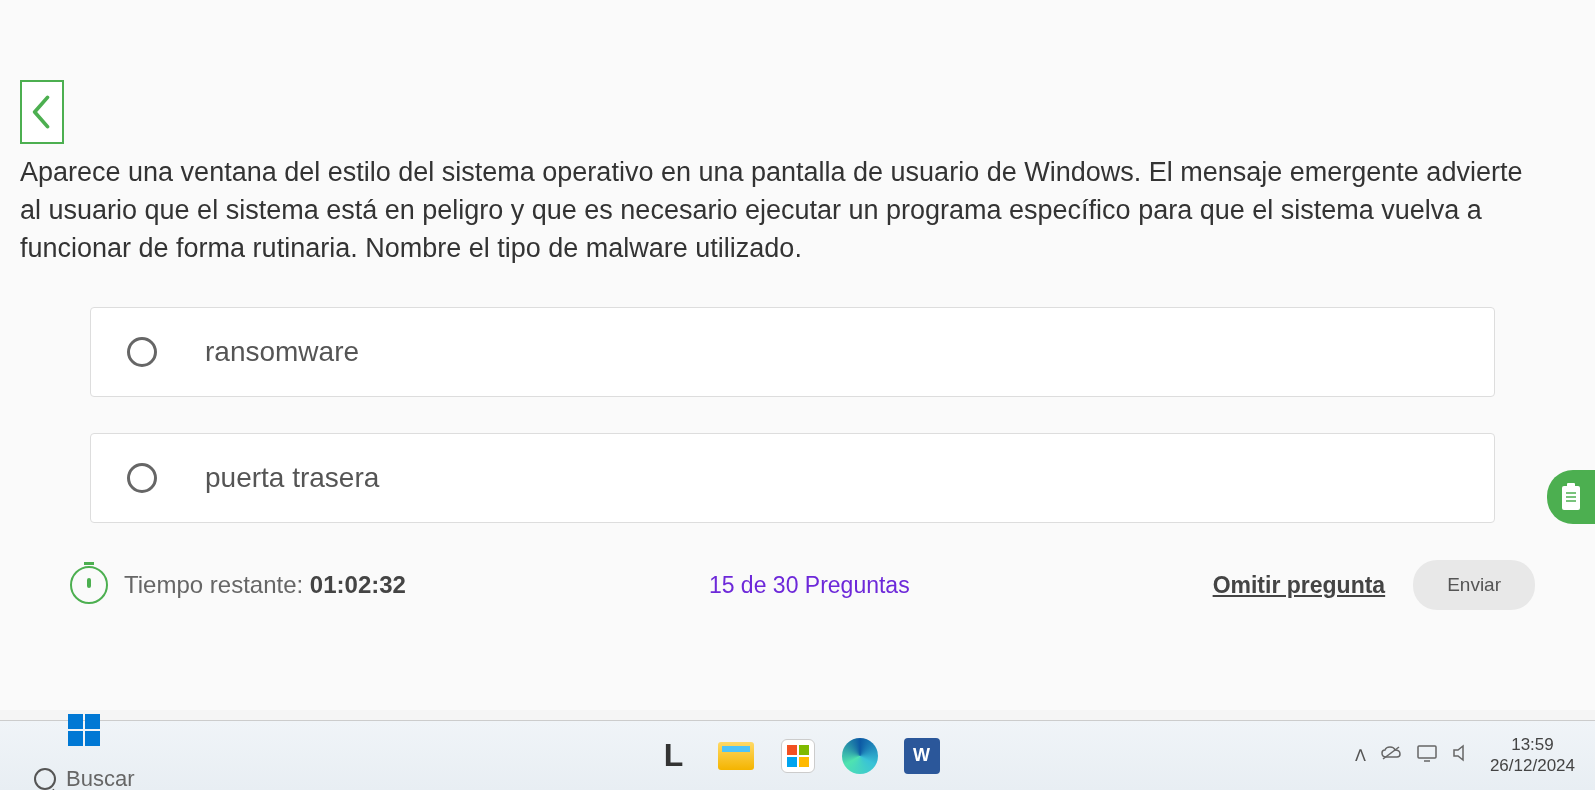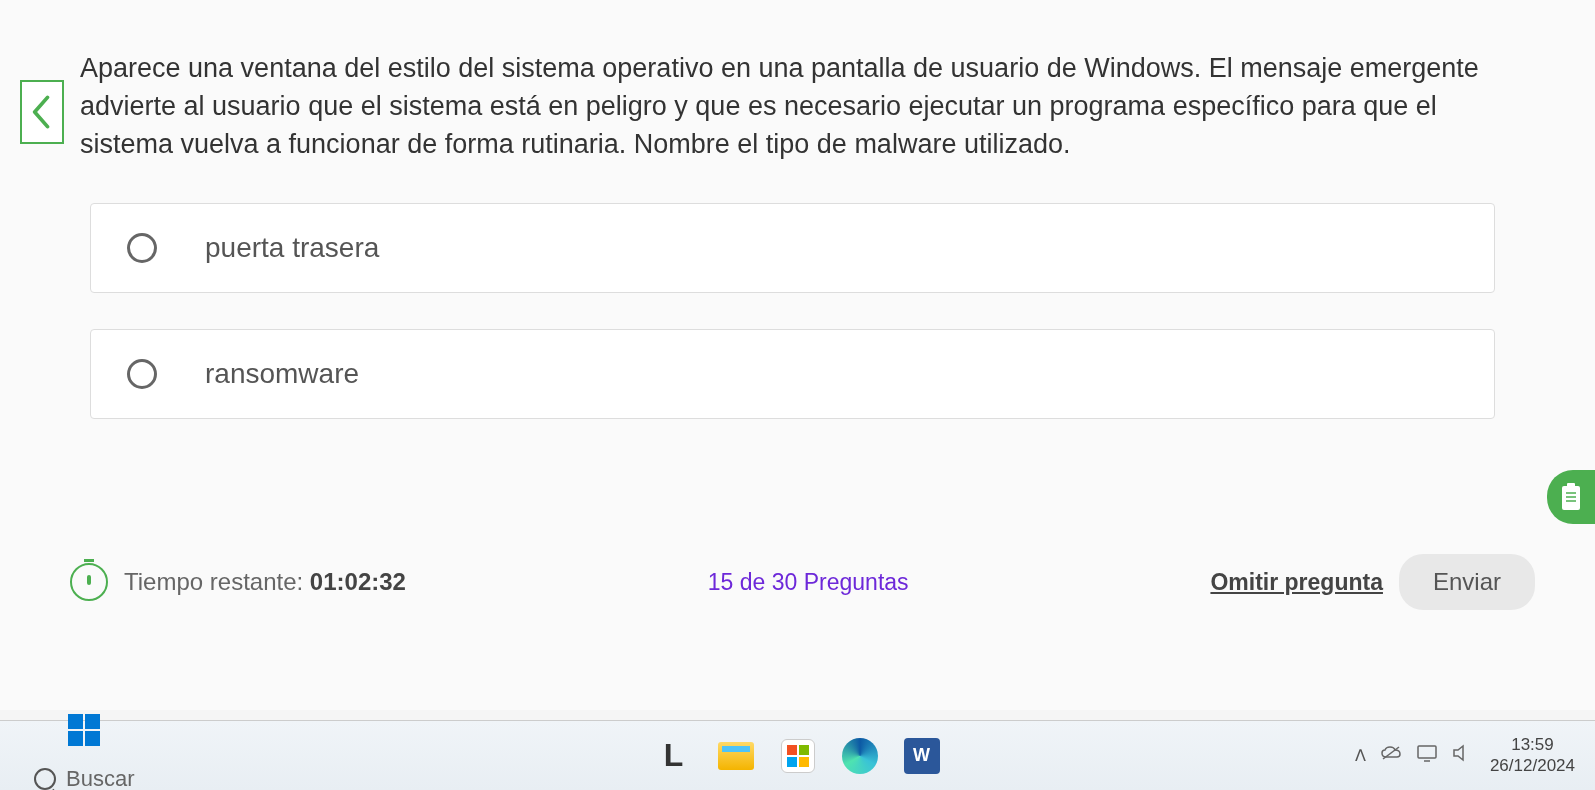--- a/index.html
+++ b/index.html
@@ -18,20 +18,21 @@
     .quiz-container {
       background: #fafafa;
       padding: 40px 60px 20px 20px;
       height: 710px;
       position: relative;
     }
     .question-row {
       display: flex;
       align-items: flex-start;
       margin-bottom: 40px;
+      flex-direction: column;
     }
     .back-button {
       width: 44px;
       height: 64px;
       border: 2px solid #4caf50;
       background: #fff;
       display: flex;
       align-items: center;
       justify-content: center;
       margin-right: 16px;
@@ -124,35 +125,35 @@
       font-weight: bold;
       color: #444;
     }
     .progress-text {
       font-size: 23px;
       color: #6d28d9;
     }
     .action-group {
       display: flex;
       align-items: center;
-      gap: 16px;
+      gap: 28px;
     }
     .skip-link {
       font-size: 23px;
       font-weight: bold;
       color: #444;
       text-decoration: underline;
       cursor: pointer;
     }
     .submit-button {
       background: #e8e8e8;
       border: none;
       border-radius: 24px;
       padding: 14px 34px;
-      font-size: 24px;
+      font-size: 19px;
       color: #555;
       cursor: pointer;
     }
     .clipboard-fab {
       position: absolute;
       right: 0;
       top: 470px;
       width: 48px;
       height: 54px;
       background: #4caf50;
@@ -336,25 +337,25 @@
       <svg viewBox="0 0 24 36">
         <path d="M18 2 L4 18 L18 34" stroke="#4caf50" stroke-width="4" fill="none" stroke-linecap="round" stroke-linejoin="round"></path>
       </svg>
     </div>
     <div class="question-text">Aparece una ventana del estilo del sistema operativo en una pantalla de usuario de Windows. El mensaje emergente advierte al usuario que el sistema está en peligro y que es necesario ejecutar un programa específico para que el sistema vuelva a funcionar de forma rutinaria. Nombre el tipo de malware utilizado.</div>
   </div>
 
   <div class="options-area">
     <div class="option-card">
       <div class="radio-circle"></div>
-      <div class="option-label">puerta trasera</div>
+      <div class="option-label">ransomware</div>
     </div>
     <div class="option-card">
       <div class="radio-circle"></div>
-      <div class="option-label">ransomware</div>
+      <div class="option-label">puerta trasera</div>
     </div>
   </div>
 
   <div class="clipboard-fab">
     <svg viewBox="0 0 24 28">
       <rect x="3" y="3" width="18" height="24" rx="2" fill="#fff"></rect>
       <rect x="8" y="0" width="8" height="5" rx="1" fill="#fff"></rect>
       <line x1="7" y1="10" x2="17" y2="10" stroke="#4caf50" stroke-width="1.5"></line>
       <line x1="7" y1="14" x2="17" y2="14" stroke="#4caf50" stroke-width="1.5"></line>
       <line x1="7" y1="18" x2="17" y2="18" stroke="#4caf50" stroke-width="1.5"></line>

